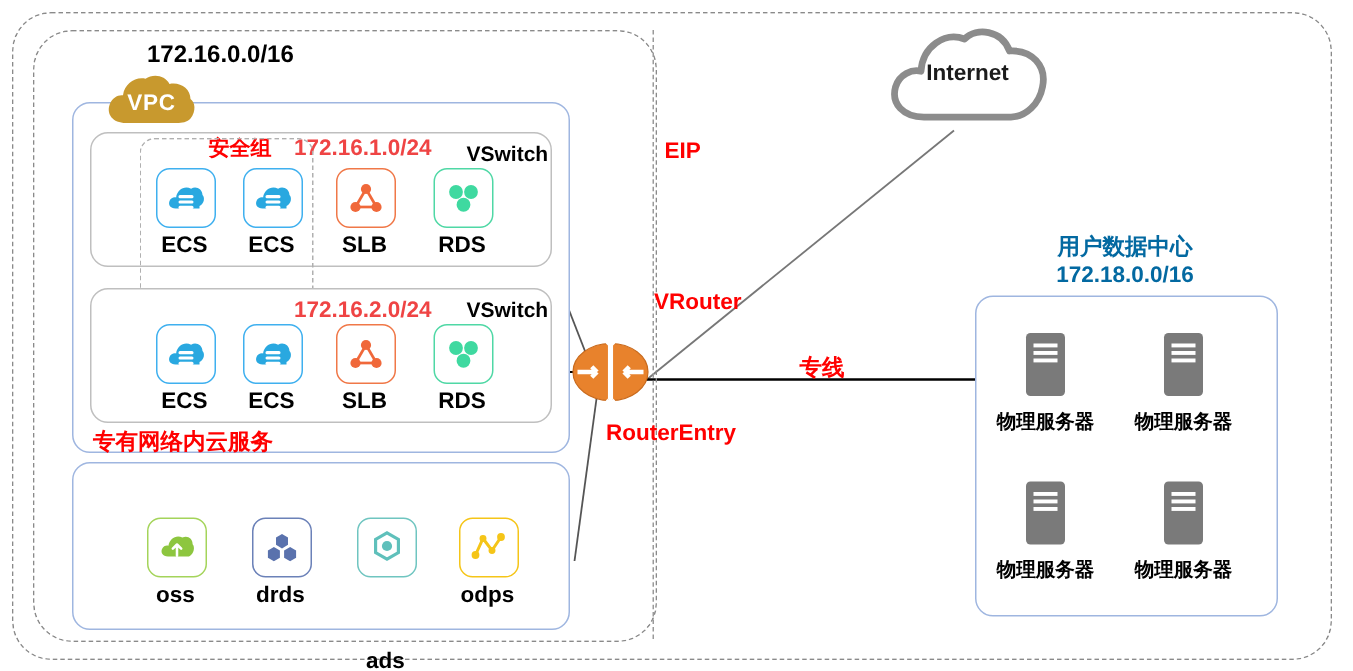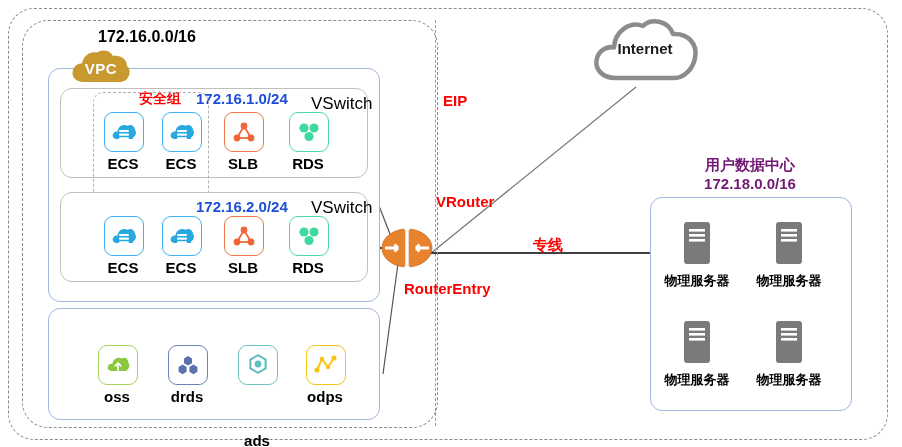--- a/index.html
+++ b/index.html
@@ -44,25 +44,25 @@
     font-size:16px;font-weight:bold;color:#000;
   }
 
   
   .subnet{
     border:1.3px solid #bfbfbf;border-radius:12px;background:#fff;
   }
   .subnet-1{left:60px;top:88px;width:306px;height:88px;}
   .subnet-2{left:60px;top:192px;width:306px;height:88px;}
   .subnet-title{
-    font-size:15px;font-weight:bold;color:#1d4ed8;
+    font-size:15px;font-weight:bold;color:#ef4444;
     position:absolute;white-space:nowrap;
   }
   .vswitch-tag{
-    font-size:17px;font-weight:normal;color:#000;
+    font-size:14px;font-weight:bold;color:#000;
     position:absolute;white-space:nowrap;
   }
   .seclabel{
     position:absolute;font-size:14px;font-weight:bold;color:#ff0000;
     white-space:nowrap;
   }
 
   
   .secgroup{
     left:93px;top:92px;width:114px;height:186px;
@@ -106,21 +106,21 @@
     font-size:15px;font-weight:bold;color:#1b1b1b;
   }
 
   
   .dc-box{
     left:650px;top:197px;width:200px;height:212px;
     border:1.4px solid #9fb6e0;border-radius:12px;background:#fff;
   }
   .dc-title{
     left:650px;top:155px;width:200px;text-align:center;
-    font-size:15px;font-weight:bold;color:#701a75;line-height:19px;
+    font-size:15px;font-weight:bold;color:#0369a1;line-height:19px;
   }
   .srv{position:absolute;width:28px;height:44px;}
   .srv-lbl{
     position:absolute;width:100px;text-align:center;
     font-size:13px;font-weight:bold;color:#000;
   }
 
   .watermark{
     left:752px;top:412px;
     font-size:14px;color:#c9c9c9;white-space:nowrap;
@@ -249,20 +249,21 @@
 
   <div class="abs tile tile-rds" style="left:289px;top:216px;">
     <svg width="26" height="26" viewBox="0 0 26 26">
       <circle cx="8" cy="9" r="4.6" fill="#3fd9a0"></circle>
       <circle cx="18" cy="9" r="4.6" fill="#3fd9a0"></circle>
       <circle cx="13" cy="17.5" r="4.6" fill="#3fd9a0"></circle>
     </svg>
   </div>
   <div class="abs tile-lbl" style="left:280px;top:259px;">RDS</div>
 
+  <div class="abs seclabel" style="left:62px;top:285px;font-size:15px;">专有网络内云服务</div>
 
   <div class="abs extbox"></div>
 
   <div class="abs tile tile-oss" style="left:98px;top:345px;">
     <svg width="26" height="26" viewBox="0 0 26 26">
       <path d="M7,19 C3.4,19 2,16.4 3,14 C3.9,12 6,11.4 7.3,11.9 C8,7 12.6,4.3 16.6,6.4
                C19.8,4.6 23.6,7 23.4,10.8 C25,12.4 24.6,17 21,19 Z" fill="#8dc63f"></path>
       <path d="M13,18.5 L13,11 M13,11 L10.2,13.8 M13,11 L15.8,13.8" stroke="#fff" stroke-width="1.7" fill="none" stroke-linecap="round"></path>
     </svg>
   </div>

